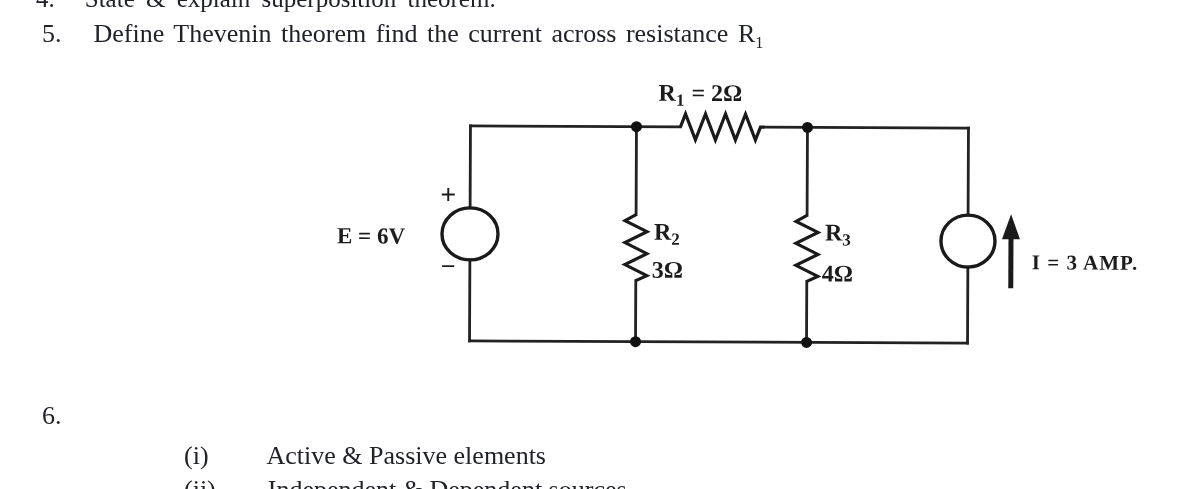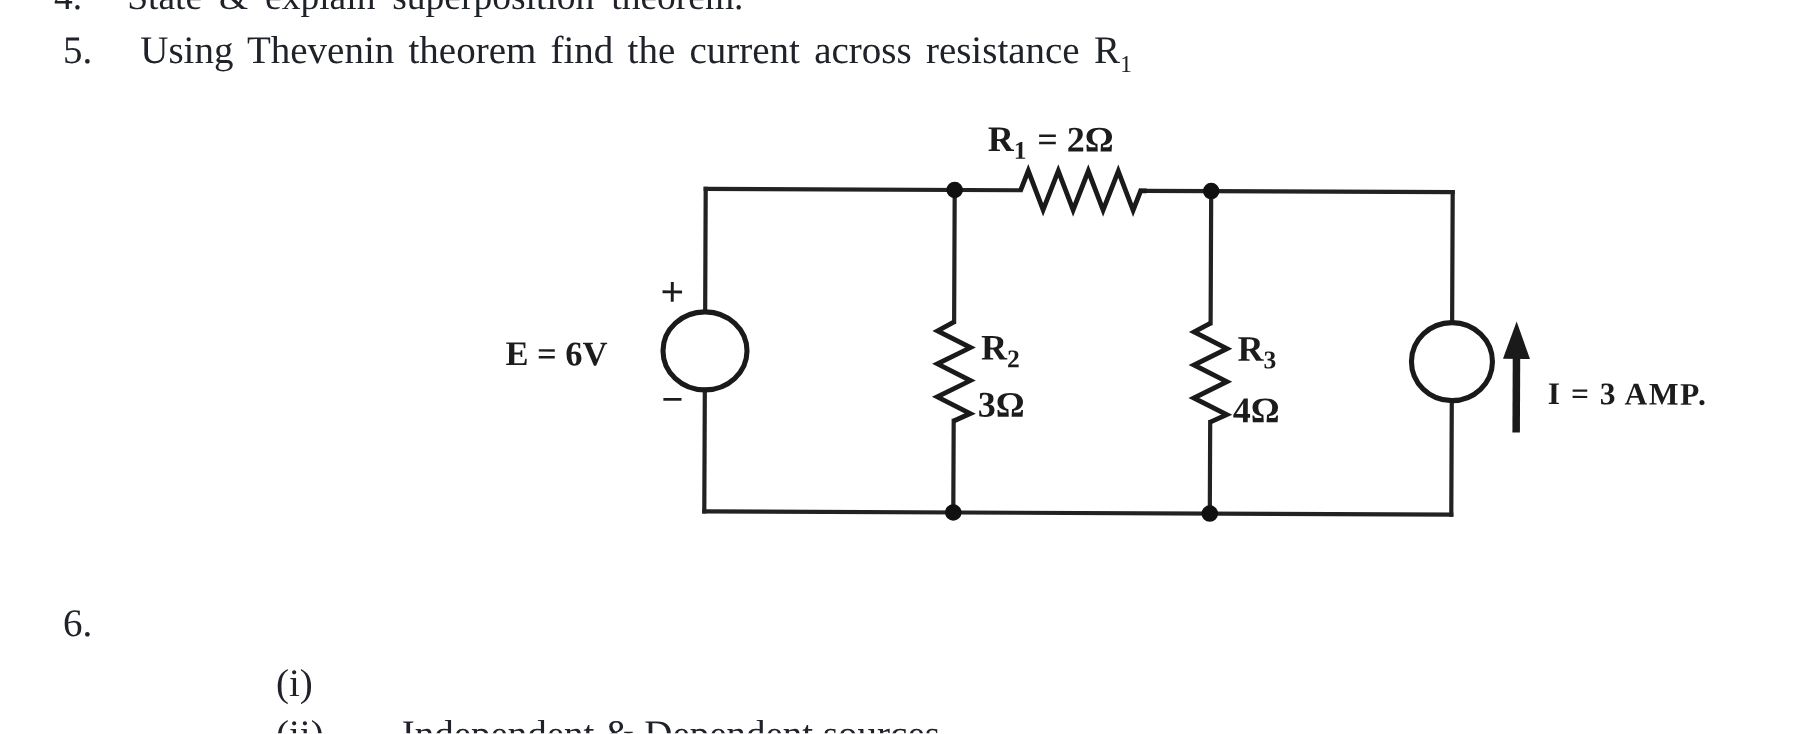--- a/index.html
+++ b/index.html
@@ -30,21 +30,21 @@
 
 <div id="page">
 
   <div class="docline topclip">
     <span class="num">4.</span>
     <span>State &amp; explain superposition theorem.</span>
   </div>
 
   <div class="docline q5">
     <span class="num">5.</span>
-    <span><span>Using Thevenin theorem find the current across resistance R</span><sub>1</sub></span>
+    <span><span>Define Thevenin theorem find the current across resistance R</span><sub>1</sub></span>
   </div>
 
   <svg width="1200" height="489" viewBox="0 0 1200 489" style="position:absolute;left:0;top:0">
     <g transform="rotate(0.25 719 234)">
 
       <path class="wire" d="M470,127 H680 M764,127 H968"></path>
 
       <path class="zig" d="M680,127 l5,-13 l10,26 l10,-26 l10,26 l10,-26 l10,26 l10,-26 l10,26 l5,-13 l4,0"></path>
 
       <path class="wire" d="M470,127 V209 M470,261 V342"></path>
@@ -85,20 +85,21 @@
 
       <text class="clabel" x="1032" y="268" font-size="21" letter-spacing="1">I = 3 AMP.</text>
     </g>
   </svg>
 
   <div class="docline q6">
     <span class="num">6.</span>
   </div>
   <div class="docline q6i">
     <span>(i)</span>
+    <span>Active &amp; Passive elements</span>
   </div>
 
   <div class="docline q6ii">
     <span>(ii)</span>
     <span>Independent &amp; Dependent sources</span>
   </div>
 
 </div>
 
 </body></html>

